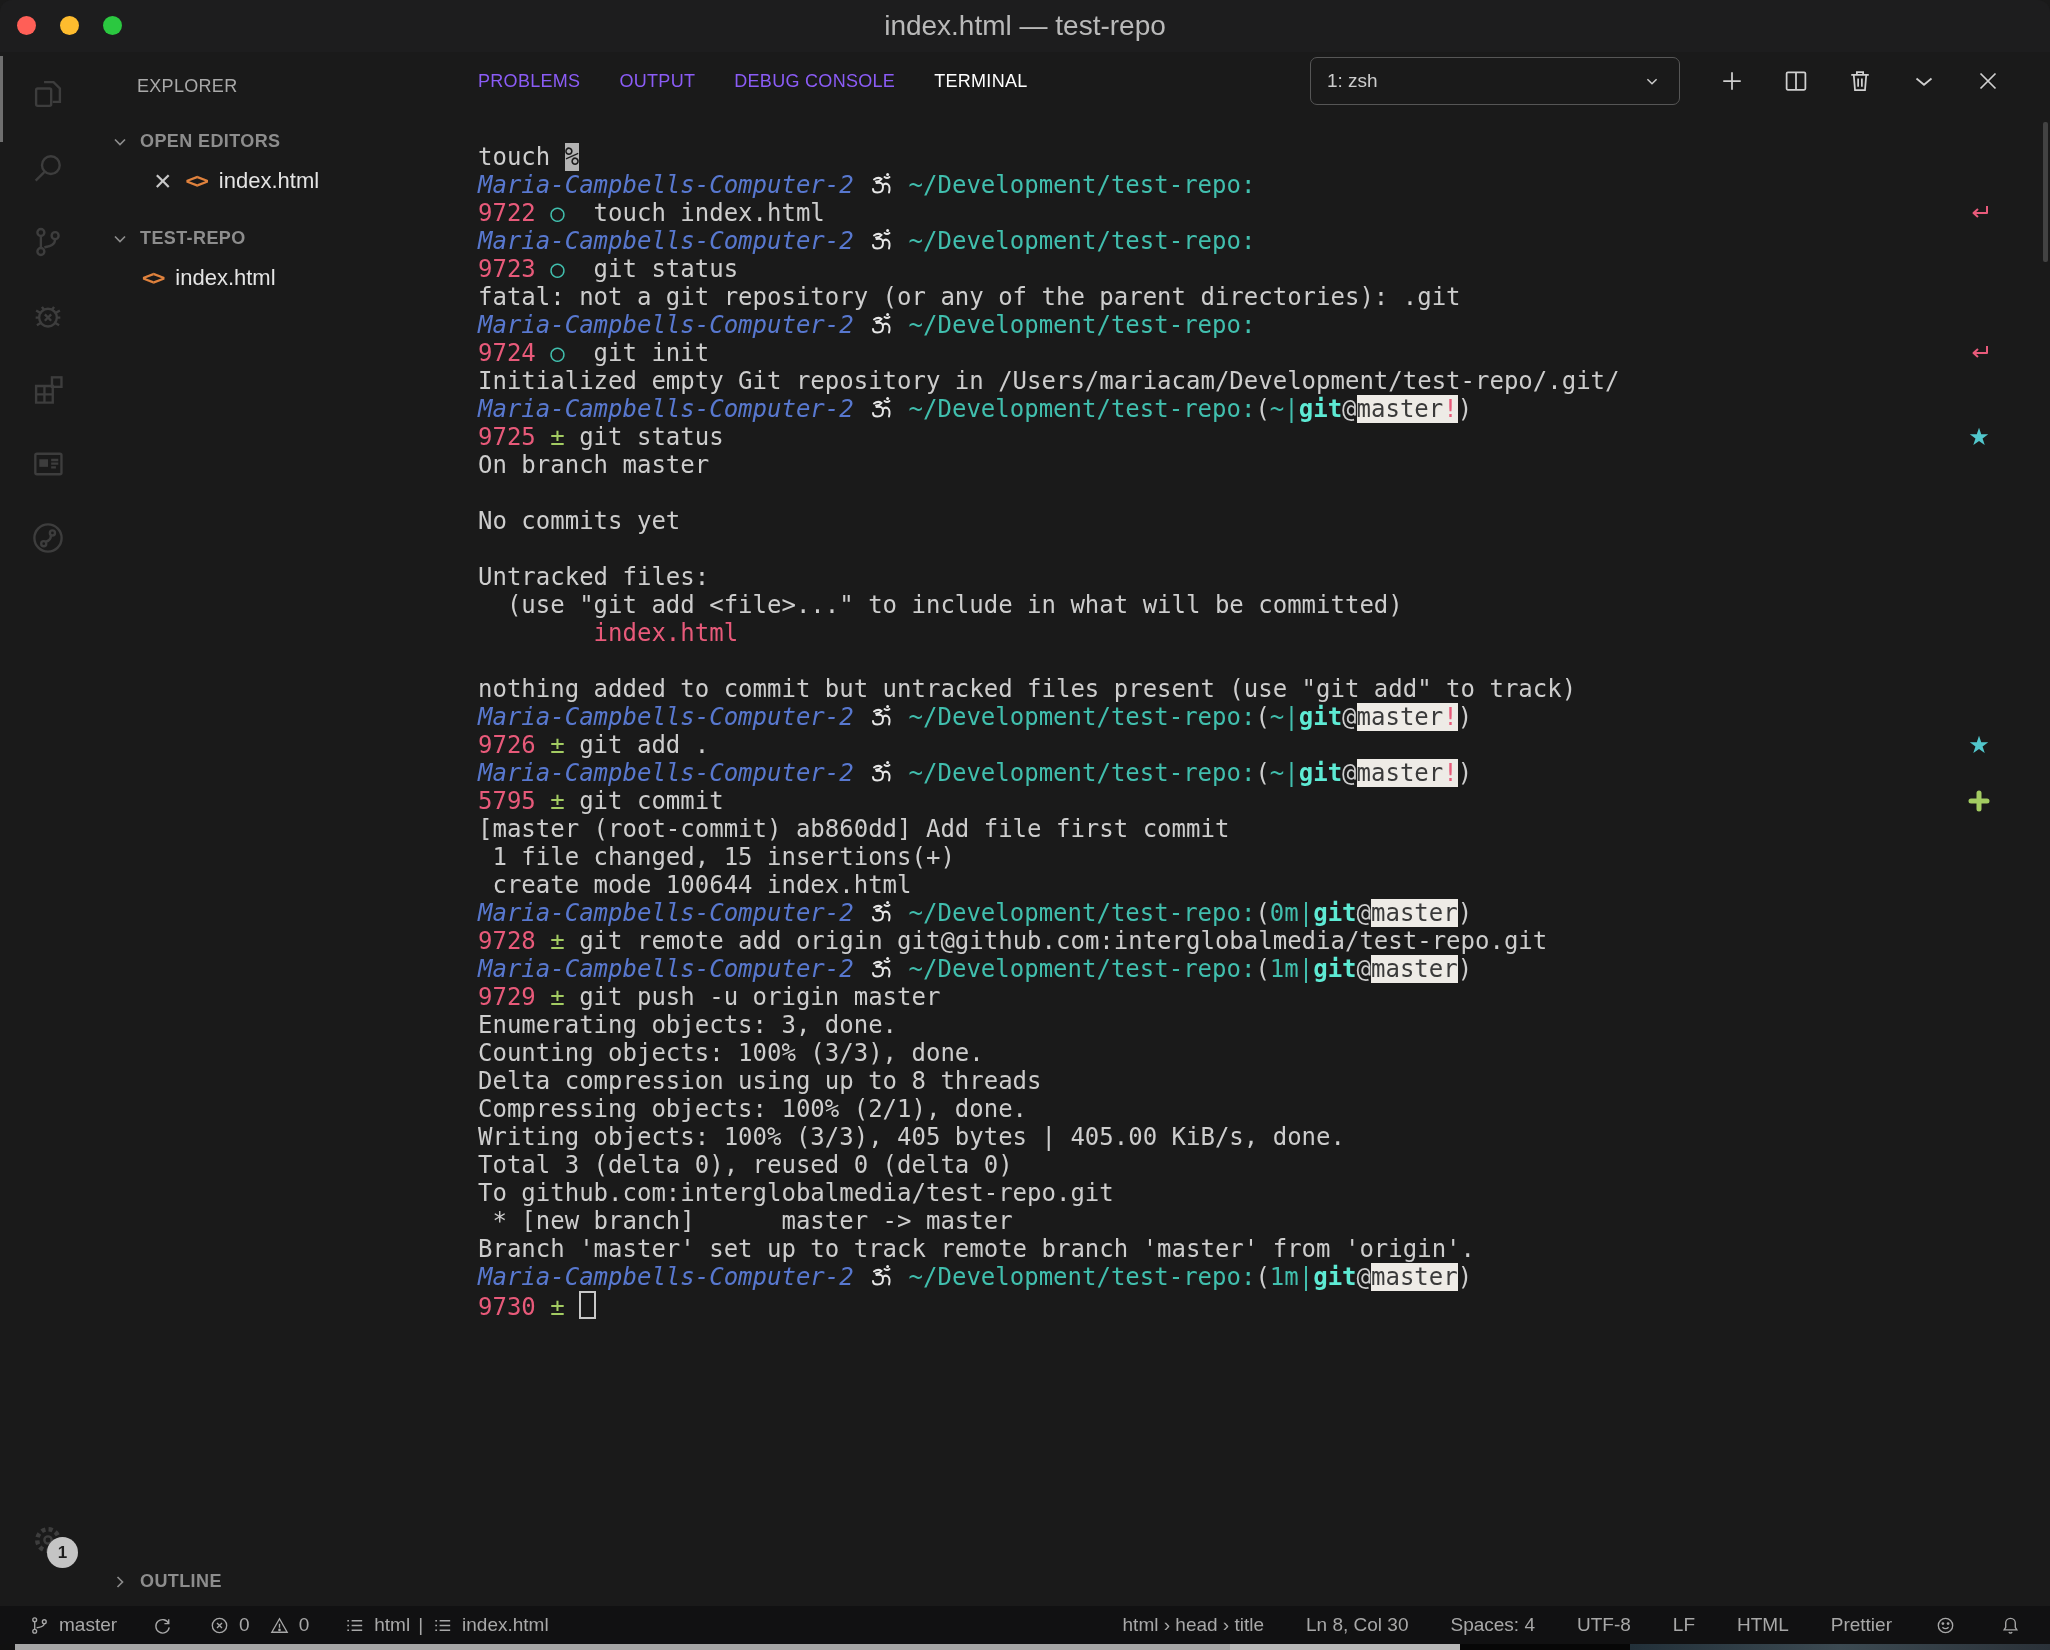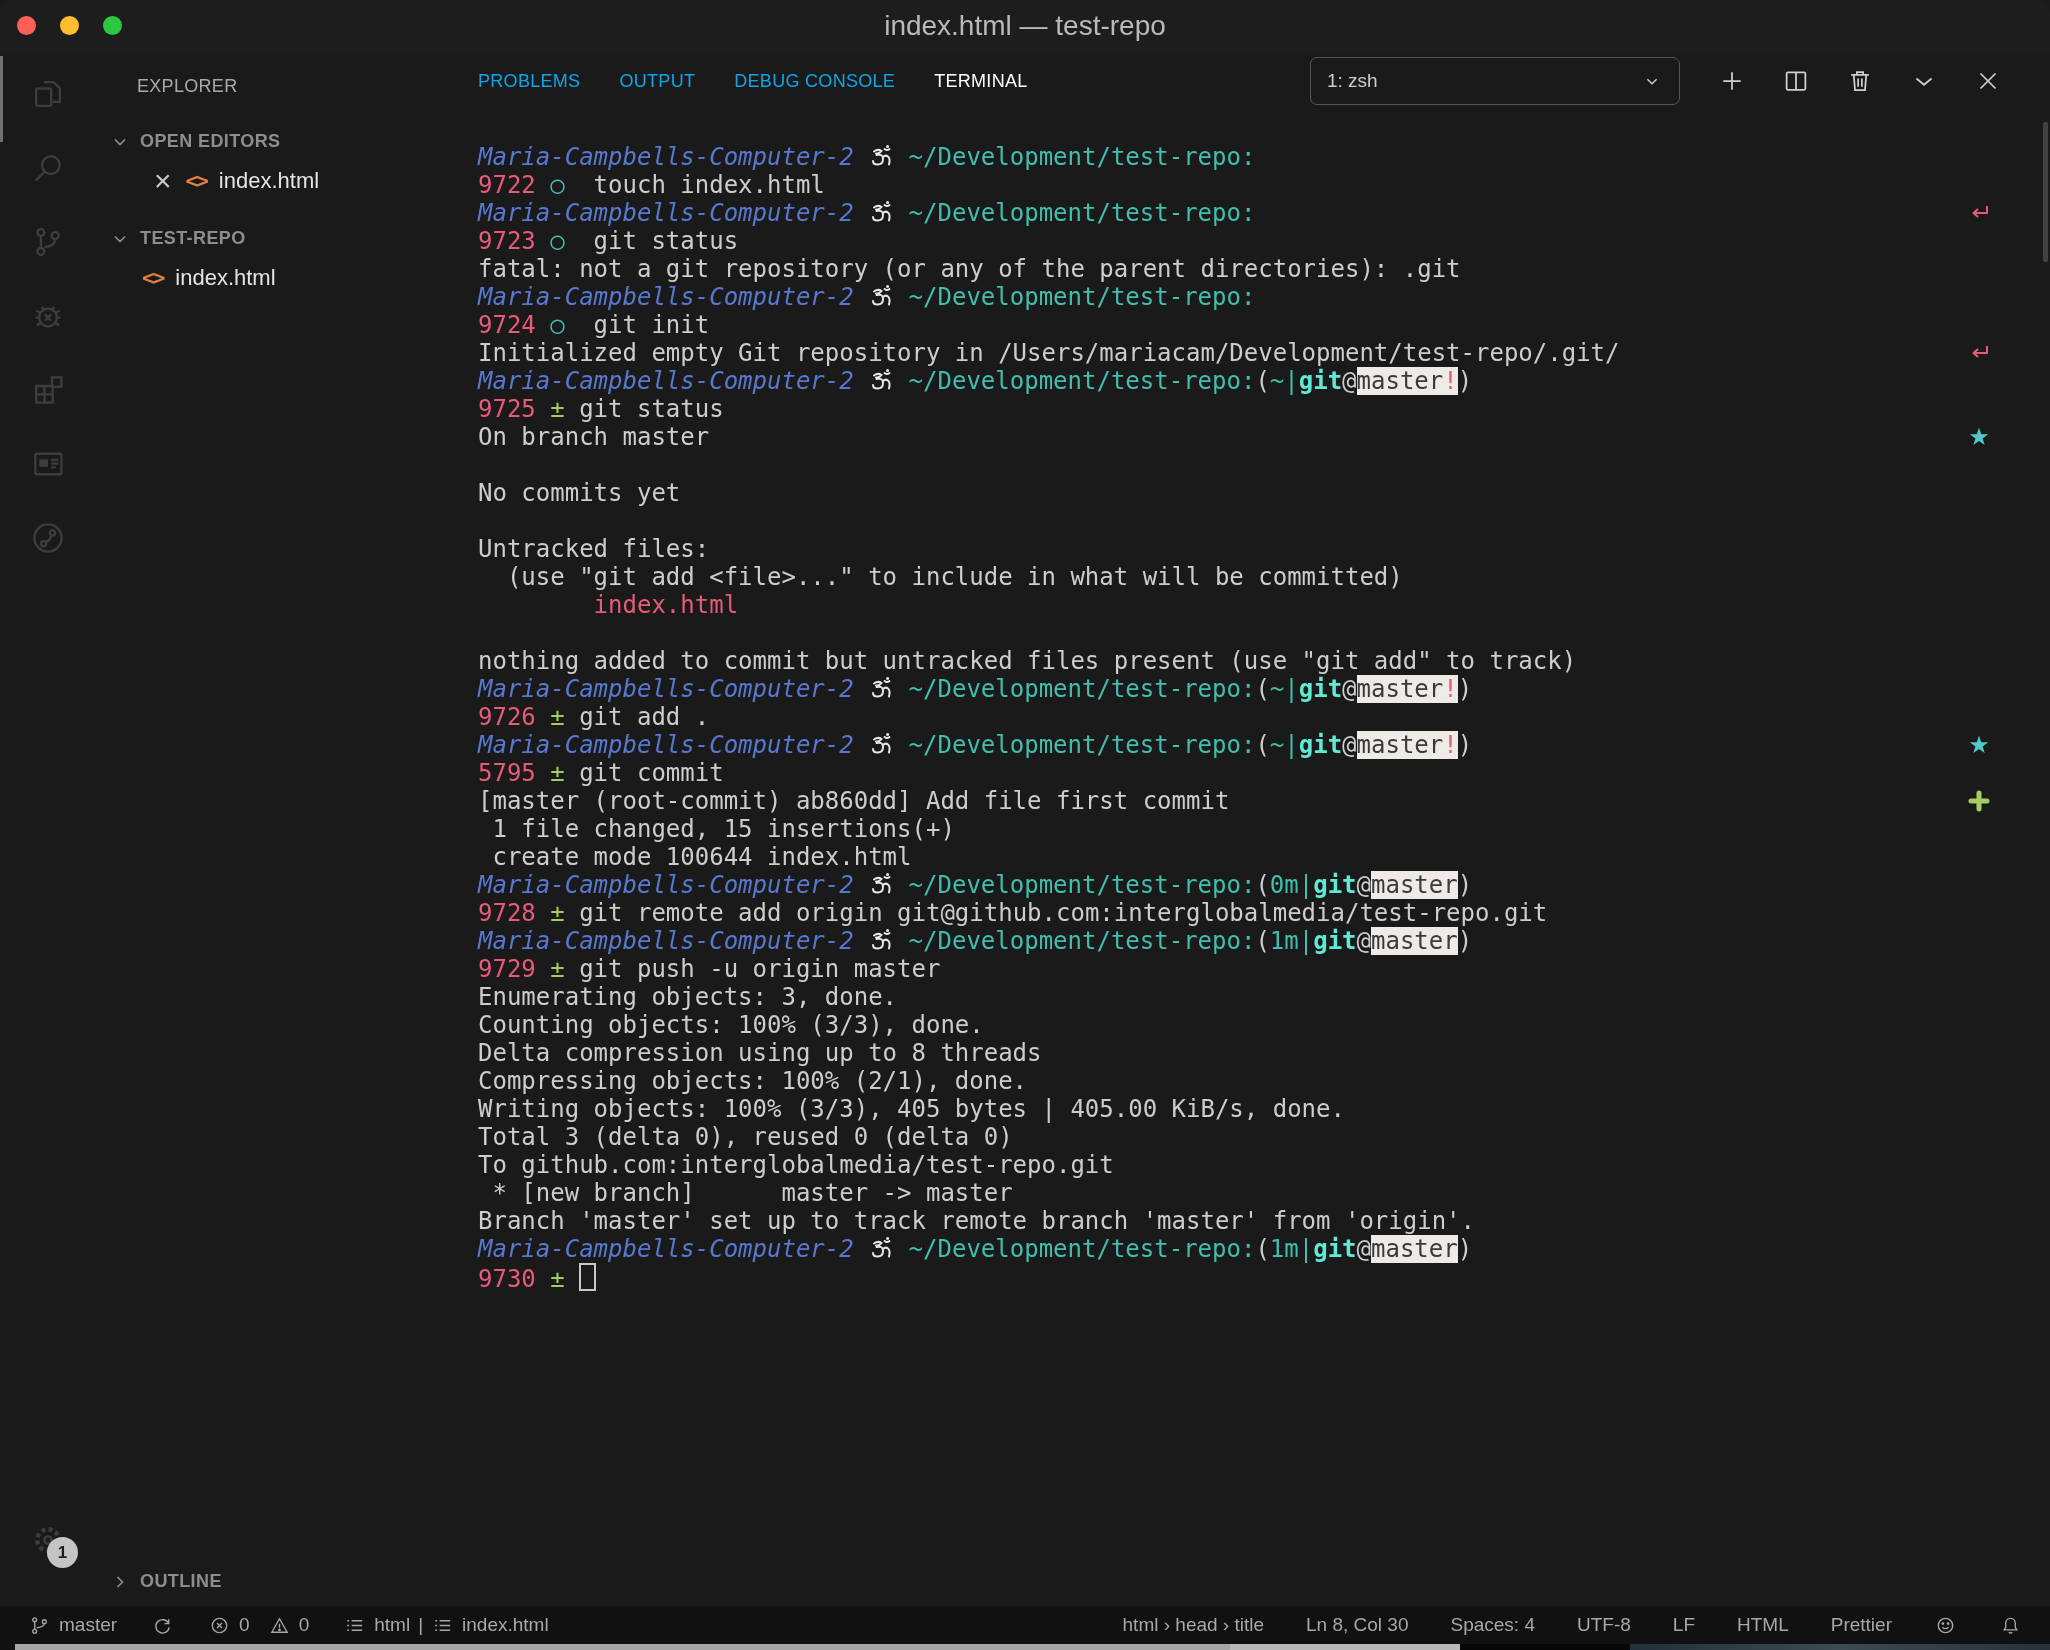--- a/index.html
+++ b/index.html
@@ -33,21 +33,21 @@
   .sb-item{display:flex;align-items:center;gap:12px;margin:16px 0 0 58px;font-size:22px;color:#e4e4e4;}
   .sb-item .close{color:#c8c8c8;font-size:30px;line-height:20px;margin-right:2px;}
   .html-glyph{font-family:"DejaVu Sans Mono",monospace;color:#e0823d;font-weight:bold;
               font-size:21px;letter-spacing:-2px;}
   .sb-outline{position:absolute;bottom:14px;left:14px;display:flex;align-items:center;gap:10px;
               font-size:18px;font-weight:bold;color:#8d8d8d;letter-spacing:.4px;}
   .sb-outline svg{stroke:#8d8d8d;fill:none;stroke-width:2;width:20px;height:20px;}
   
   .panel{flex:1;display:flex;flex-direction:column;position:relative;}
   .panel-header{height:58px;display:flex;align-items:center;padding-left:18px;}
-  .ptab{font-size:18px;color:#0ea5e9;margin-right:39px;letter-spacing:.3px;}
+  .ptab{font-size:18px;color:#8b5cf6;margin-right:39px;letter-spacing:.3px;}
   .ptab.active{color:#ffffff;}
   .panel-right{margin-left:auto;display:flex;align-items:center;gap:0;padding-right:40px;padding-left:36px;}
   .shell-select{width:336px;height:46px;border:1px solid #565656;border-radius:7px;
                 display:flex;align-items:center;font-size:19px;color:#cccccc;
                 padding:0 16px;justify-content:space-between;margin-right:30px;}
   .shell-select svg{stroke:#cccccc;fill:none;stroke-width:1.6;width:22px;height:22px;}
   .pbtn{width:44px;height:44px;margin-left:20px;display:flex;align-items:center;justify-content:center;}
   .pbtn svg{stroke:#d0d0d0;fill:none;stroke-width:1.4;width:30px;height:30px;}
   
   .term-wrap{position:relative;flex:1;}
@@ -233,20 +233,21 @@
           <div class="pbtn">
             <svg viewBox="0 0 24 24">
                 <path d="M6 6 L18 18 M18 6 L6 18"></path>
               </svg>
           </div>
         </div>
       </div>
 
       <div class="term-wrap" id="term-wrap">
         <div class="term" id="term-lines">
+            <div class="tl"><span class="c-out">touch </span><span class="c-pct">%</span></div>
             <div class="tl"><span class="c-host">Maria-Campbells-Computer-2 </span><svg class="om-svg" viewBox="0 0 26 26" width="26" height="26">
                 <g fill="none" stroke="#e6e6e6" stroke-width="2" stroke-linecap="round">
                   <path d="M6 8.5 Q10 5.5 13.5 8 Q11.5 11 8 10.5"></path>
                   <path d="M8.5 12 Q15 10.5 15 16 Q15 21.5 9.5 21.5 Q5 21.5 5 18"></path>
                   <path d="M15 14 Q17.5 11.5 20 13.5 Q22.5 15.5 21 21.5"></path>
                   <path d="M16.5 6 Q19 8 21.5 6"></path>
                 </g>
                 <circle cx="19.6" cy="3.4" r="1.5" fill="#e6e6e6"></circle>
               </svg><span class="c-out"> </span><span class="c-path">~/Development/test-repo:</span></div>
             <div class="tl"><span class="c-num">9722 </span><span class="c-circ">○</span><span class="c-out">  touch index.html</span></div>

